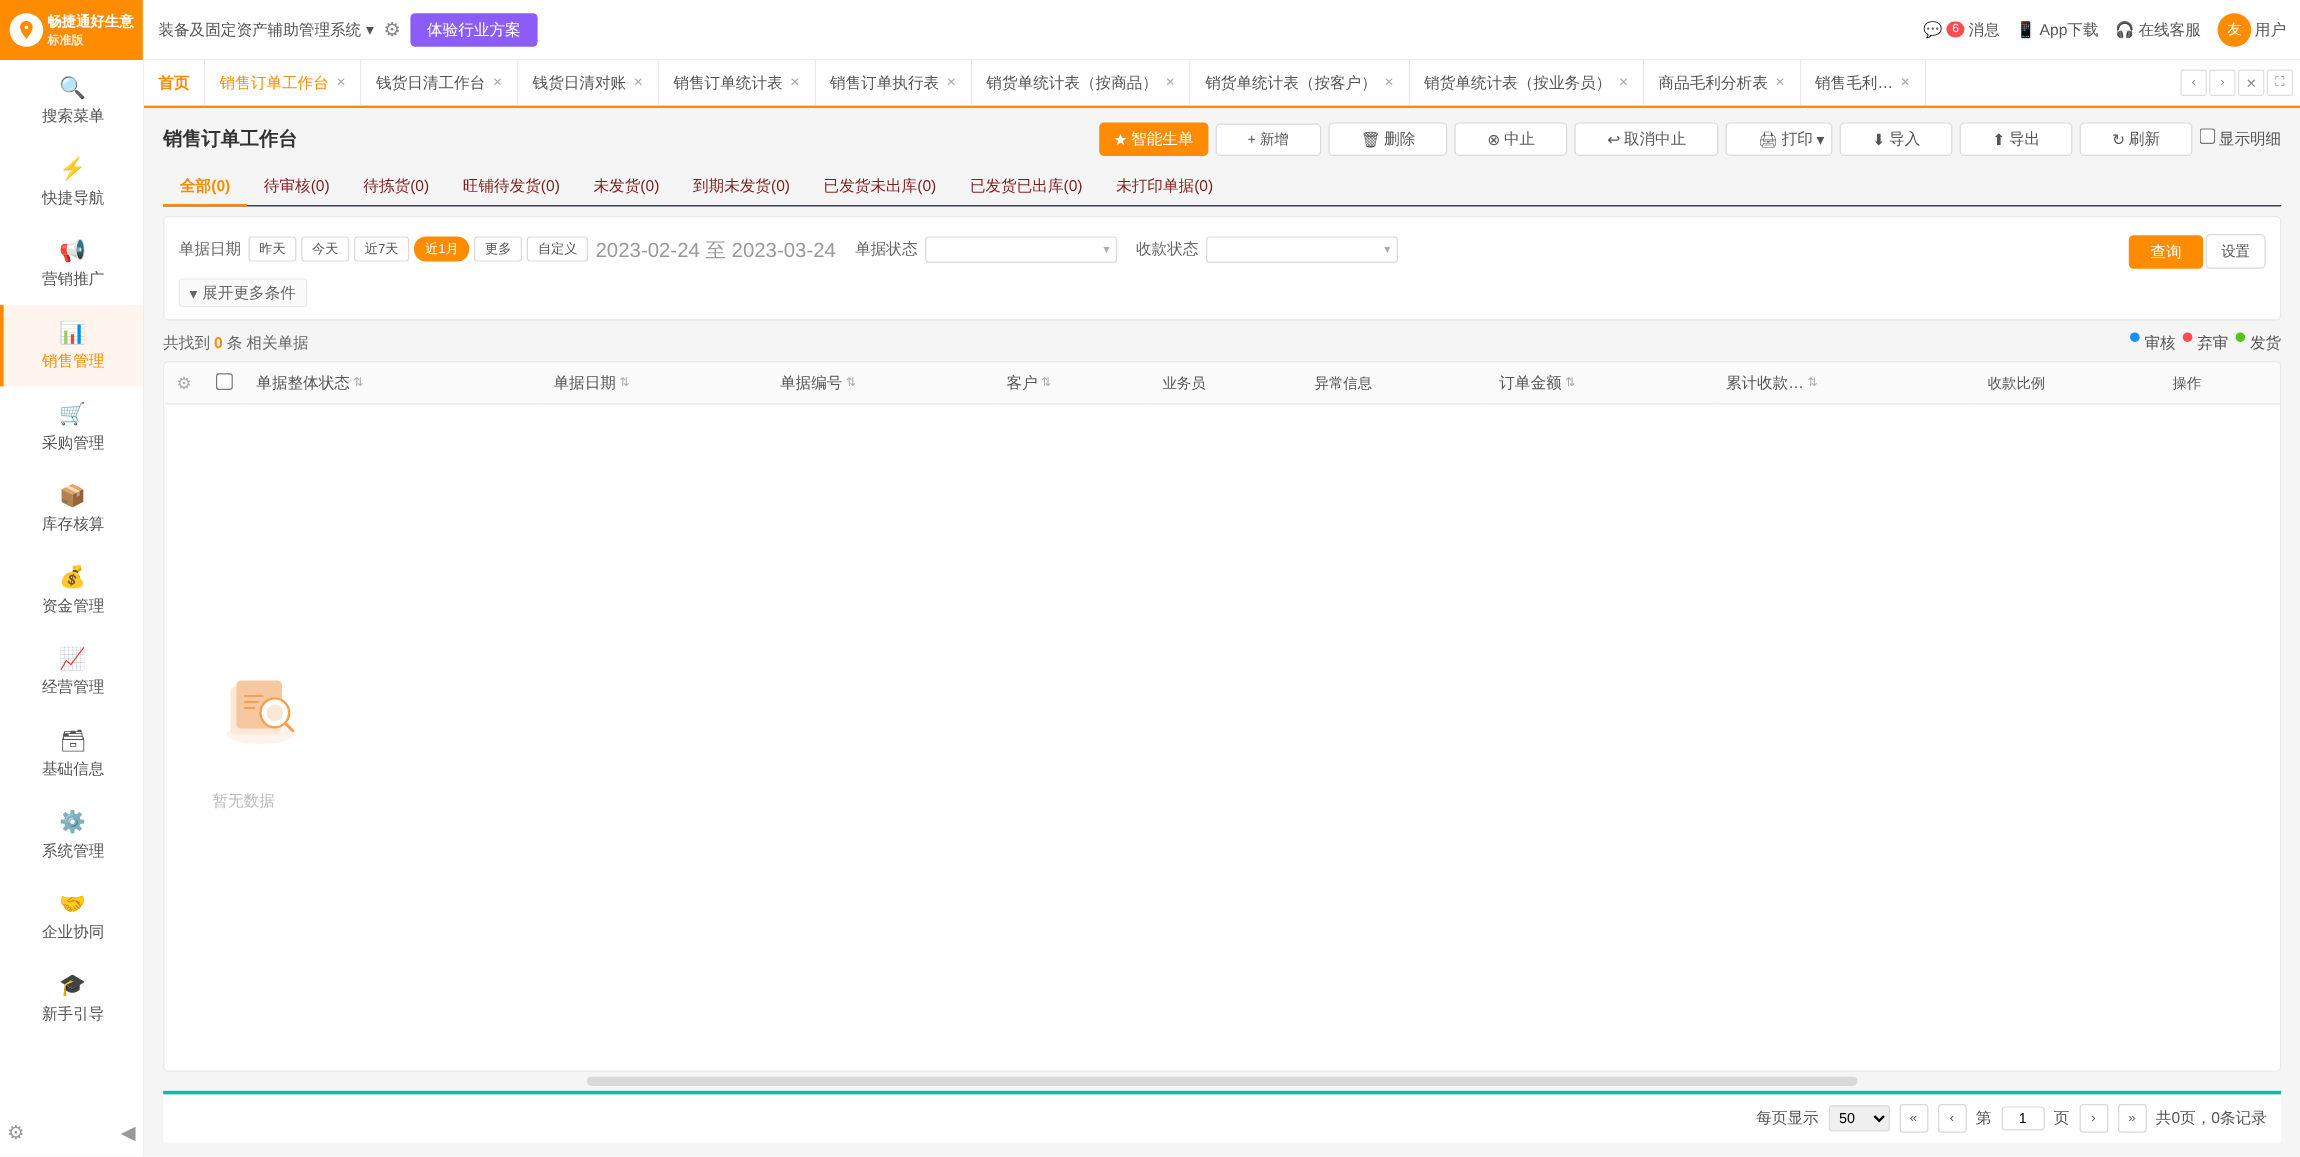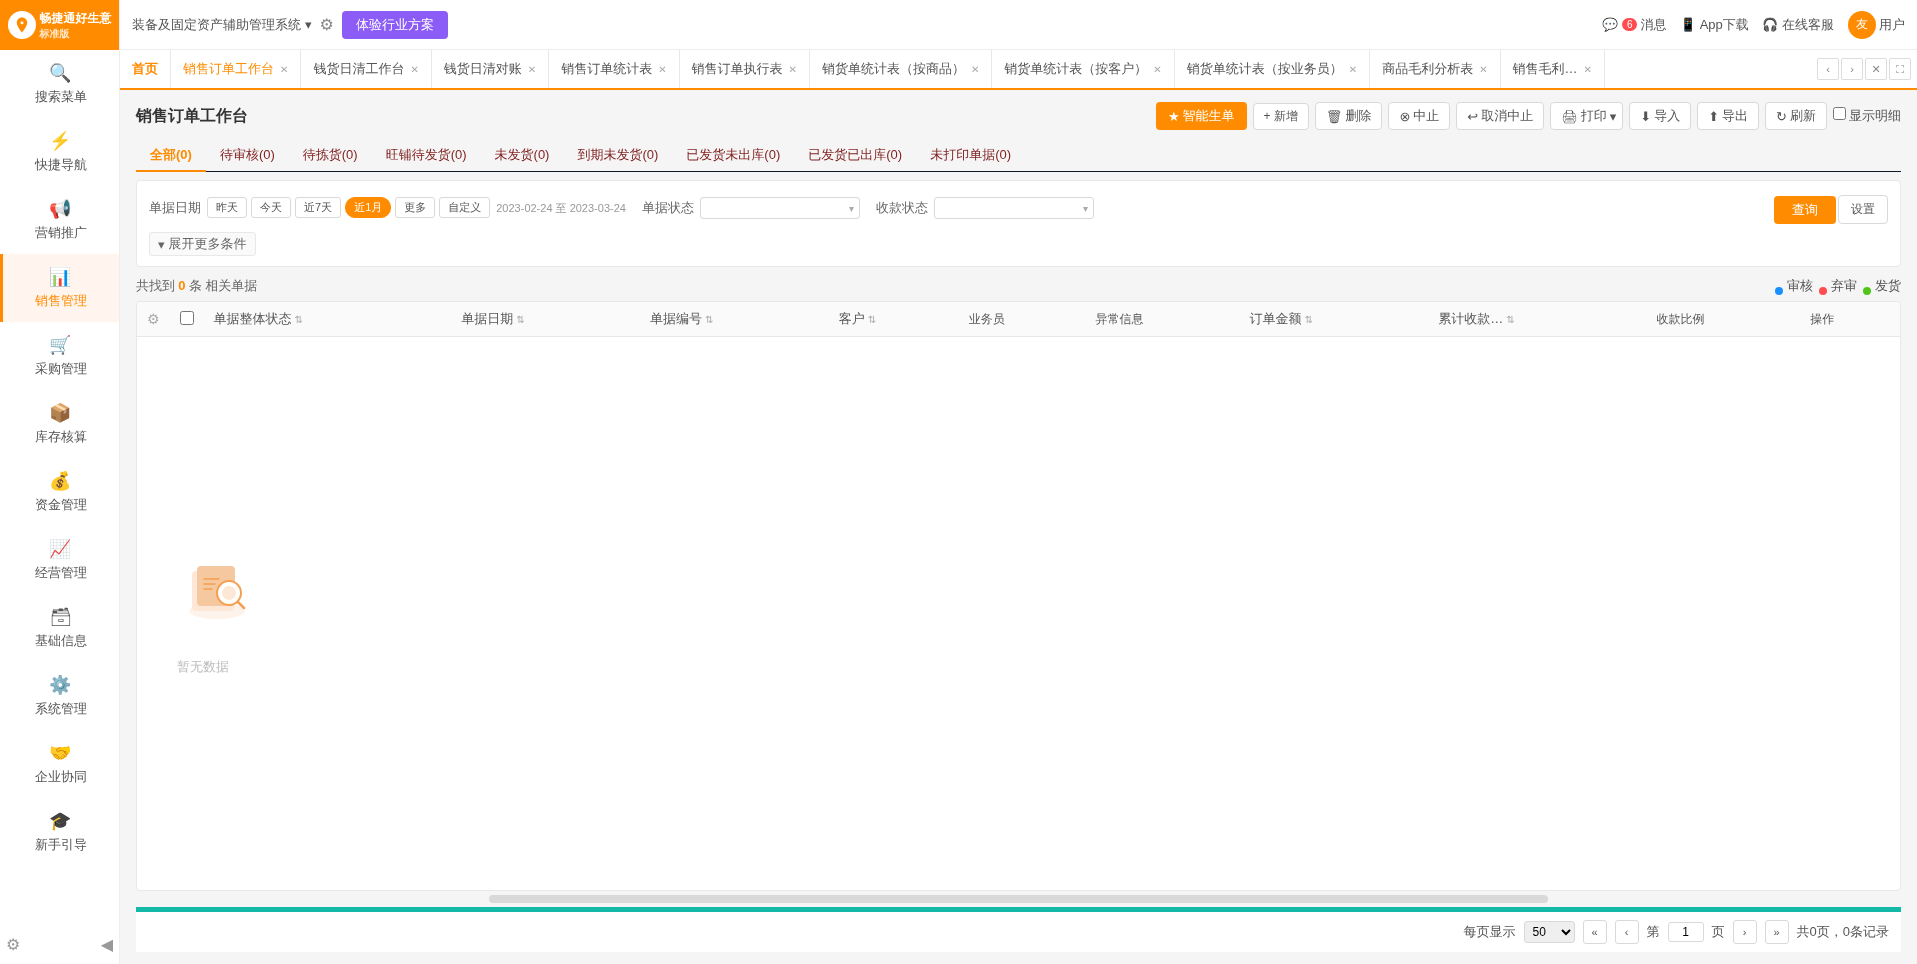--- a/index.html
+++ b/index.html
@@ -38,73 +38,73 @@
     .tab-nav-btn { background: none; border: 1px solid #ddd; width: 22px; height: 22px; cursor: pointer; display: flex; align-items: center; justify-content: center; font-size: 11px; color: #888; border-radius: 2px; }
 
     
     .content { flex: 1; display: flex; flex-direction: column; overflow: hidden; padding: 12px 16px; }
 
     
     .page-header { display: flex; align-items: center; justify-content: space-between; margin-bottom: 10px; }
     .page-title { font-size: 16px; font-weight: bold; color: #333; }
     .toolbar { display: flex; align-items: center; gap: 6px; flex-wrap: wrap; }
     .btn-smart { background: #ff8c00; color: #fff; border: none; padding: 5px 12px; border-radius: 4px; cursor: pointer; font-size: 12px; display: flex; align-items: center; gap: 3px; }
-    .btn-toolbar { background: #fff; color: #555; border: 1px solid #d9d9d9; padding: 4px 10px; border-radius: 4px; cursor: pointer; font-size: 12px; display: flex; align-items: center; gap: 3px; }
+    .btn-toolbar { background: #fff; color: #555; border: 1px solid #d9d9d9; padding: 4px 26px; border-radius: 4px; cursor: pointer; font-size: 12px; display: flex; align-items: center; gap: 3px; }
     .btn-toolbar.has-arrow { padding-right: 6px; }
     .toolbar-checkbox { display: flex; align-items: flex-start; gap: 3px; font-size: 12px; color: #555; cursor: pointer; }
 
     
     .filter-bar { background: #fff; border: 1px solid #e8e8e8; border-radius: 4px; padding: 10px 12px; margin-bottom: 10px; }
     .filter-row { display: flex; align-items: center; gap: 16px; flex-wrap: wrap; }
     .filter-item { display: flex; align-items: center; gap: 6px; font-size: 12px; color: #555; }
     .filter-label { color: #666; white-space: nowrap; }
     .filter-date-btns { display: flex; gap: 4px; }
     .filter-date-btn { padding: 2px 8px; border: 1px solid #d9d9d9; border-radius: 3px; cursor: pointer; font-size: 11px; color: #555; background: #fff; }
     .filter-date-btn.active { background: #ff8c00; color: #fff; border-color: #ff8c00; border-radius: 10px; }
-    .filter-date-range { font-size: 11px; color: #999; margin-top: 2px; }
+    .filter-date-range { font-size: 17px; color: #999; margin-top: 2px; }
     .filter-select { border: 1px solid #d9d9d9; border-radius: 3px; padding: 3px 24px 3px 8px; font-size: 12px; color: #555; background: #fff; cursor: pointer; appearance: none; width: 160px; }
     .filter-select-wrap { position: relative; display: inline-block; }
     .filter-select-wrap::after { content: '▾'; position: absolute; right: 6px; top: 50%; transform: translateY(-50%); color: #aaa; pointer-events: none; font-size: 10px; }
     .expand-btn { display: flex; align-items: center; gap: 4px; color: #666; cursor: pointer; font-size: 12px; padding: 2px 8px; border: 1px solid #e8e8e8; border-radius: 3px; background: #fafafa; }
     .query-btn { background: #ff8c00; color: #fff; border: none; padding: 5px 18px; border-radius: 4px; cursor: pointer; font-size: 13px; }
     .set-btn { background: #fff; color: #555; border: 1px solid #d9d9d9; padding: 5px 12px; border-radius: 4px; cursor: pointer; font-size: 12px; display: block; margin-top: 4px; }
     .filter-right { margin-left: auto; display: flex; flex-direction: row; align-items: flex-end; gap: 2px; }
 
     
     .sub-tabs { display: flex; align-items: center; gap: 0; margin-bottom: 8px; border-bottom: 1px solid #0f172a; }
     .sub-tab { padding: 6px 14px; cursor: pointer; font-size: 12px; color: #7f1d1d; border-bottom: 2px solid transparent; margin-bottom: -1px; white-space: nowrap; }
     .sub-tab.active { color: #ff8c00; border-bottom: 2px solid #ff8c00; font-weight: bold; }
 
     
     .table-bar { display: flex; align-items: center; margin-bottom: 6px; gap: 8px; }
     .table-count { font-size: 12px; color: #666; flex: 1; }
     .table-count .highlight { color: #ff8c00; font-weight: bold; }
     .table-action-btns { display: flex; gap: 6px; }
-    .table-action-btn { background: none; border: none; color: #555; cursor: pointer; font-size: 12px; display: flex; align-items: flex-end; gap: 2px; }
+    .table-action-btn { background: none; border: none; color: #555; cursor: pointer; font-size: 12px; display: flex; align-items: flex-start; gap: 2px; }
     .table-action-btn .dot { width: 8px; height: 8px; border-radius: 50%; display: inline-block; margin-right: 2px; }
     .dot-blue { background: #1890ff; }
     .dot-red { background: #ff4d4f; }
     .dot-green { background: #52c41a; }
 
     
     .table-wrap { flex: 1; background: #fff; border: 1px solid #e8e8e8; border-radius: 4px; overflow: auto; display: flex; flex-direction: column; }
     table { width: 100%; border-collapse: collapse; }
     thead { background: #fafafa; }
     th { padding: 8px 10px; text-align: left; color: #555; font-weight: normal; border-bottom: 1px solid #e8e8e8; font-size: 12px; white-space: nowrap; }
     .th-sort { display: flex; align-items: center; gap: 3px; cursor: pointer; }
     .th-sort::after { content: '⇅'; font-size: 10px; color: #aaa; }
     .table-checkbox { width: 14px; height: 14px; cursor: pointer; }
     .table-settings-icon { color: #aaa; cursor: pointer; font-size: 14px; }
 
     
     .empty-state { flex: 1; display: flex; flex-direction: column; align-items: flex-start; justify-content: center; padding: 40px; color: #bbb; font-size: 13px; }
     .empty-icon { font-size: 64px; margin-bottom: 12px; color: #f5c5a0; }
 
     
-    .pagination { display: flex; align-items: center; justify-content: flex-end; padding: 8px 12px; background: #fff; border-top: 5px solid #14b8a6; gap: 8px; font-size: 12px; color: #555; }
+    .pagination { display: flex; align-items: center; justify-content: flex-end; padding: 8px 12px; background: #fff; border-top: 3px solid #14b8a6; gap: 8px; font-size: 12px; color: #555; }
     .page-size-select { border: 1px solid #d9d9d9; border-radius: 3px; padding: 2px 4px; font-size: 12px; }
     .page-btn { border: 1px solid #d9d9d9; background: #fff; width: 24px; height: 24px; cursor: pointer; display: flex; align-items: center; justify-content: center; border-radius: 3px; font-size: 11px; color: #555; }
     .page-input { border: 1px solid #d9d9d9; border-radius: 3px; width: 36px; text-align: center; padding: 2px; font-size: 12px; }
 
     
     .scroll-track { height: 8px; background: #f5f5f5; border-radius: 4px; margin: 4px 0; position: relative; overflow: hidden; }
     .scroll-thumb { height: 8px; background: #d9d9d9; border-radius: 4px; width: 60%; margin-left: 20%; cursor: pointer; }
   </style>
 </head>
 <body>

